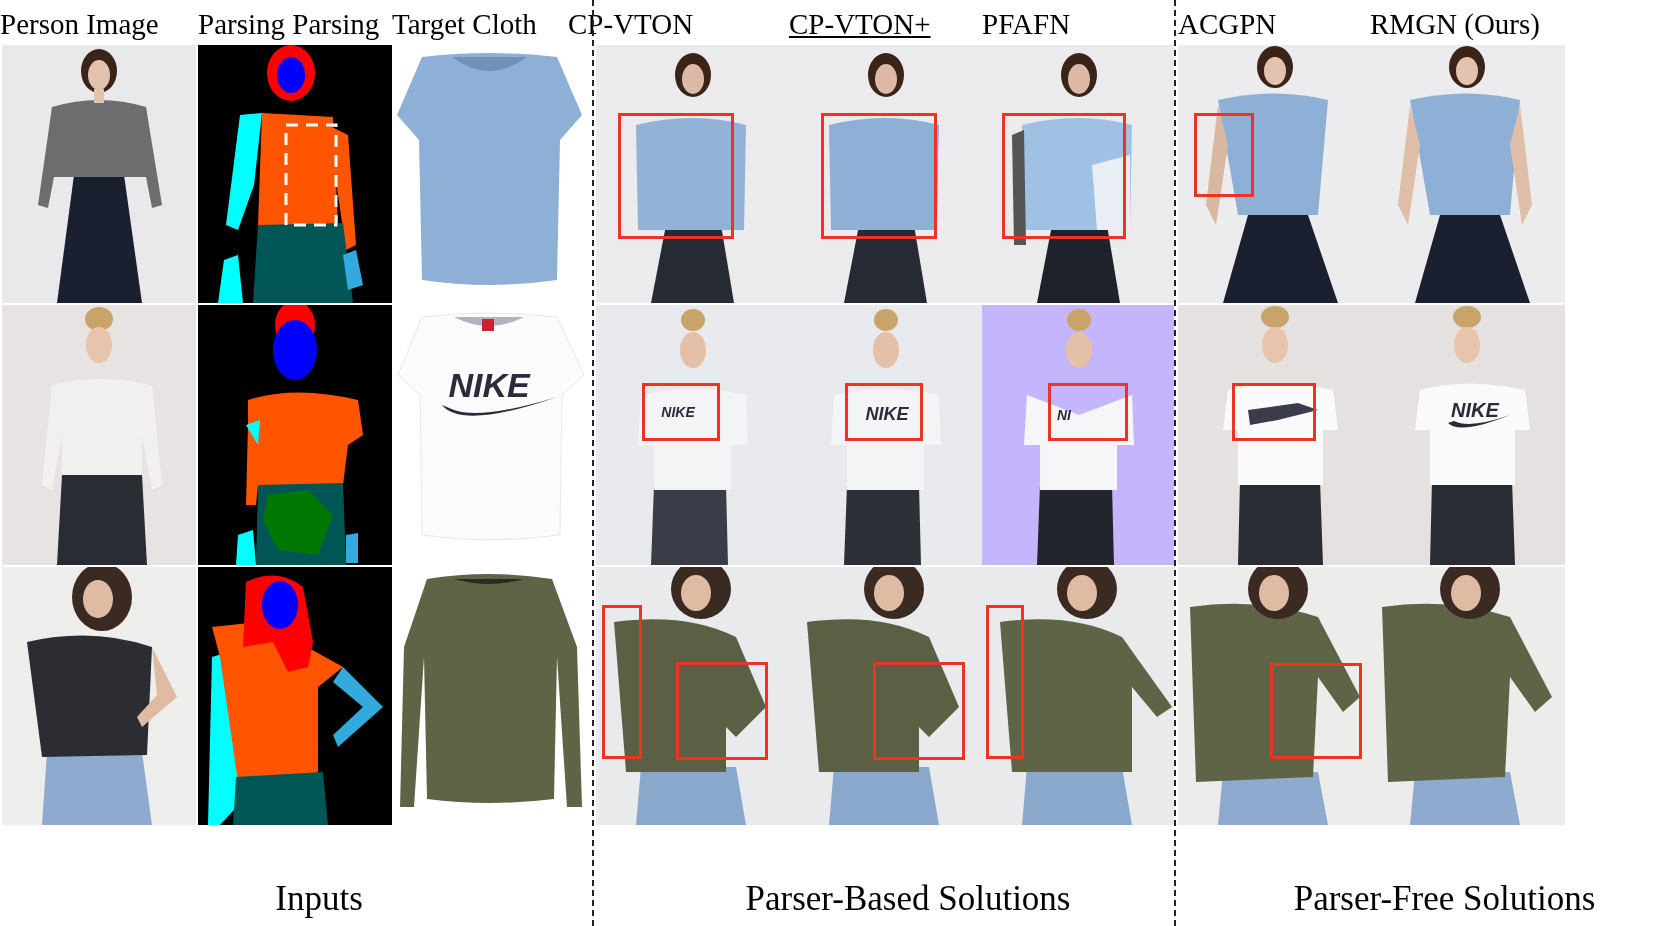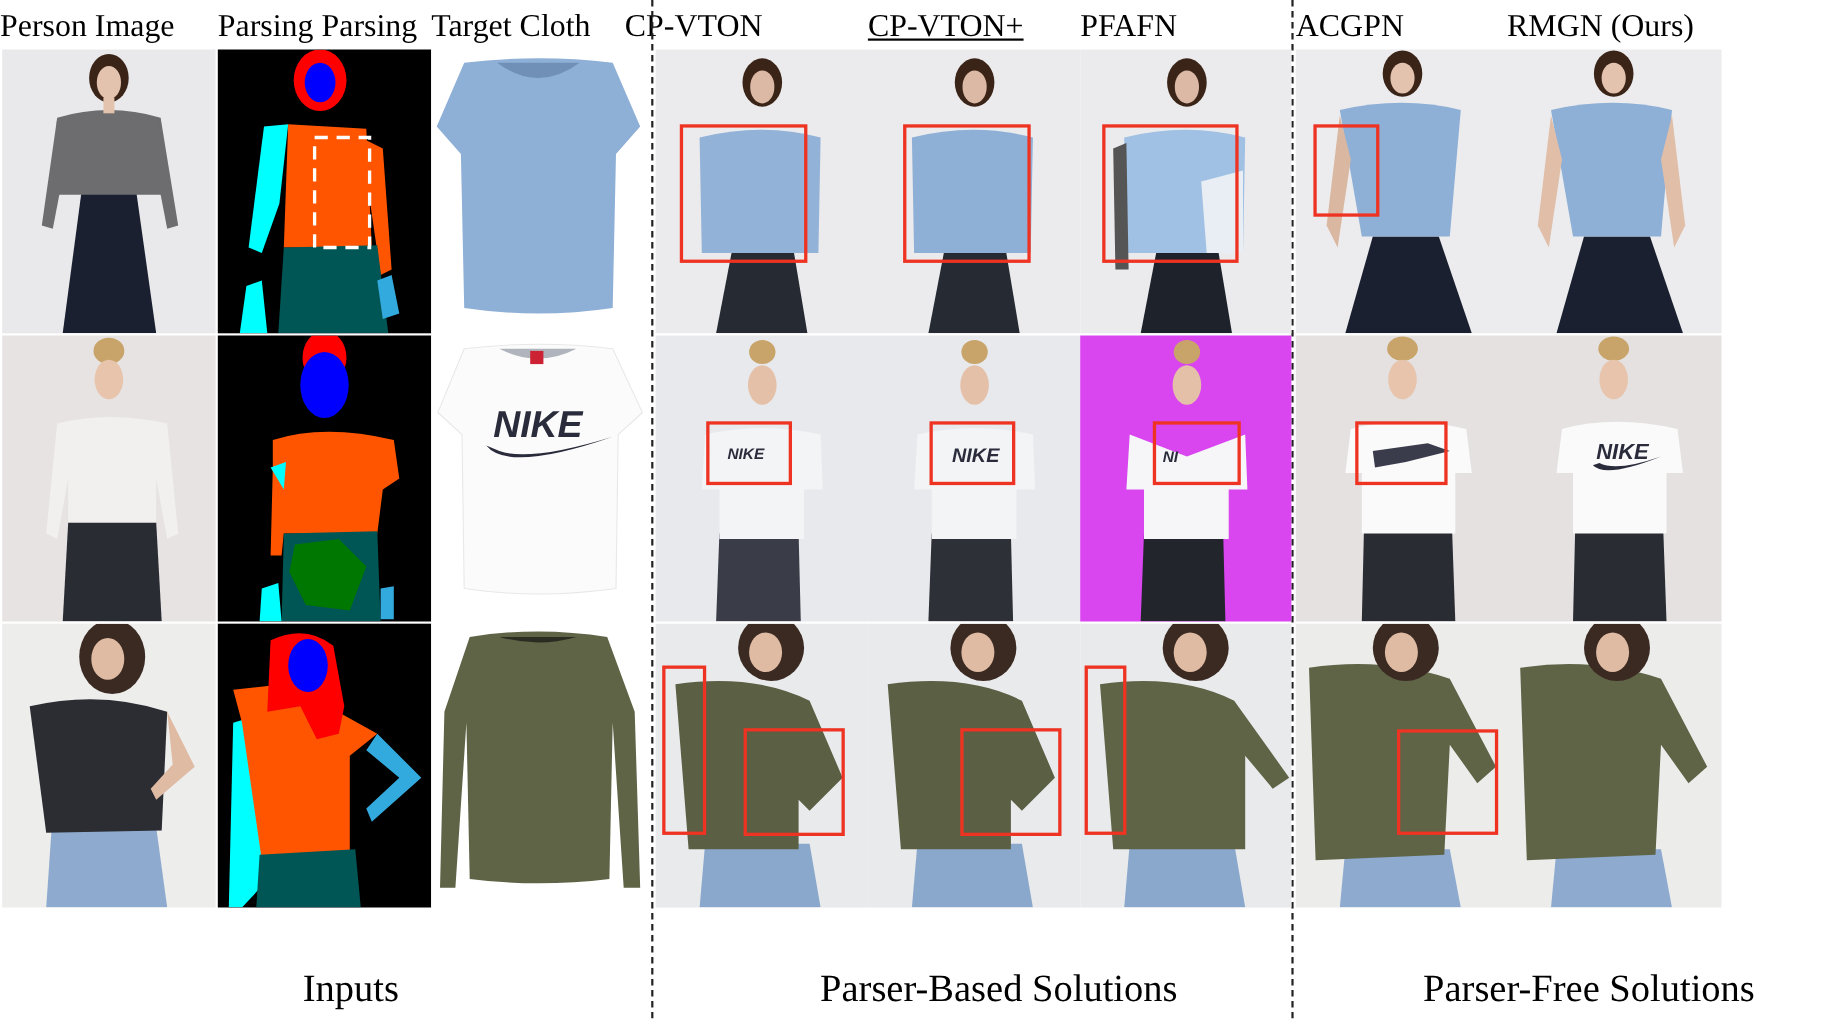--- a/index.html
+++ b/index.html
@@ -150,21 +150,21 @@
 <div class="cell" style="left:789px;top:305px;width:193px;height:260px;background:#e8e9ec;">
   <svg viewBox="0 0 193 260" preserveAspectRatio="none">
     <path d="M55 260 L58 180 L130 180 L132 260 Z" fill="#2e3038"></path>
     <path d="M45 90 Q97 78 150 90 L152 140 L135 140 L135 185 L58 185 L58 140 L42 140 Z" fill="#f3f4f6"></path>
     <ellipse cx="97" cy="15" rx="12" ry="11" fill="#c9a46a"></ellipse>
     <ellipse cx="97" cy="45" rx="13" ry="18" fill="#e5c0a8"></ellipse>
     <text x="98" y="115" text-anchor="middle" font-family="Liberation Sans, sans-serif" font-style="italic" font-weight="bold" font-size="18" fill="#2a2c3c">NIKE</text>
   </svg>
   <div class="redbox" style="left:56px;top:78px;width:78px;height:58px;"></div>
 </div>
-<div class="cell" style="left:982px;top:305px;width:192px;height:260px;background:#d946ef;">
+<div class="cell" style="left:982px;top:305px;width:192px;height:260px;background:#c4b5fd;">
   <svg viewBox="0 0 192 260" preserveAspectRatio="none">
     <path d="M55 260 L58 180 L130 180 L132 260 Z" fill="#23252d"></path>
     <path d="M45 90 L97 110 L150 90 L152 140 L135 140 L135 185 L58 185 L58 140 L42 140 Z" fill="#f6f6f8"></path>
     <ellipse cx="97" cy="15" rx="12" ry="11" fill="#c9a46a"></ellipse>
     <ellipse cx="97" cy="45" rx="13" ry="18" fill="#e5c0a8"></ellipse>
     <text x="82" y="115" text-anchor="middle" font-family="Liberation Sans, sans-serif" font-style="italic" font-weight="bold" font-size="14" fill="#2a2c3c">NI</text>
   </svg>
   <div class="redbox" style="left:66px;top:78px;width:80px;height:58px;"></div>
 </div>
 <div class="cell" style="left:1178px;top:305px;width:192px;height:260px;background:#e4e1e0;">

